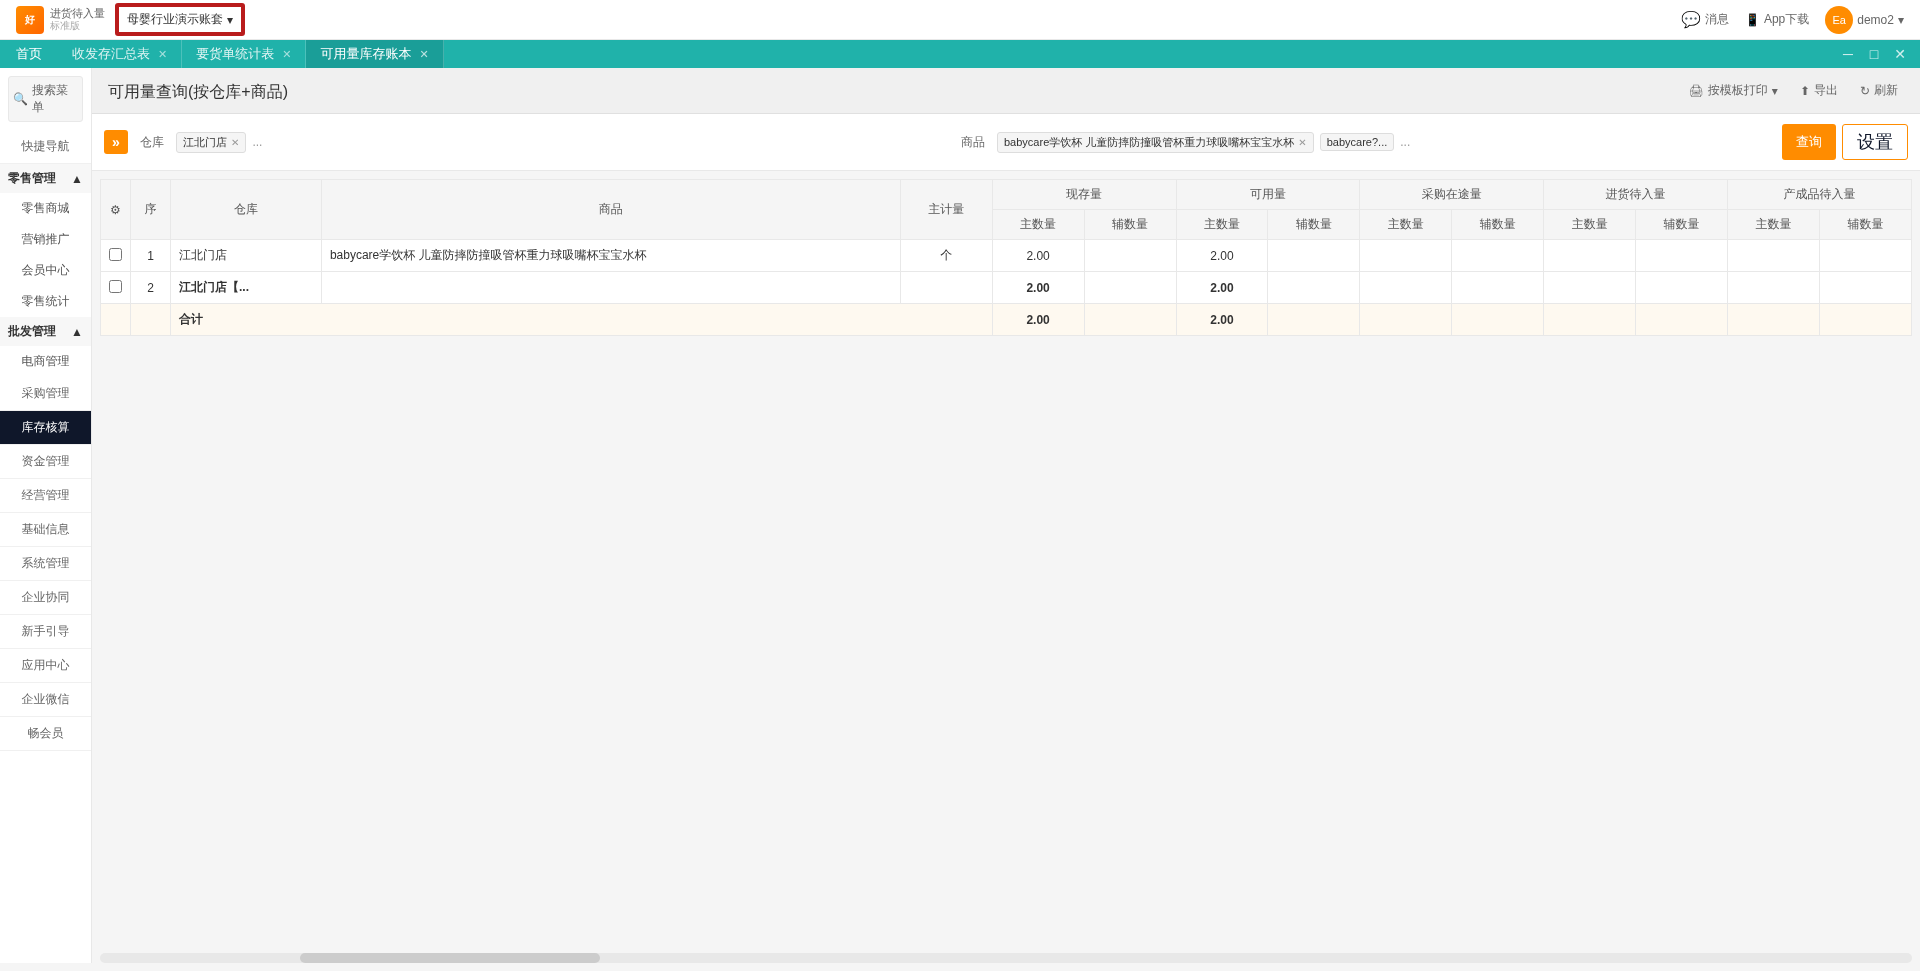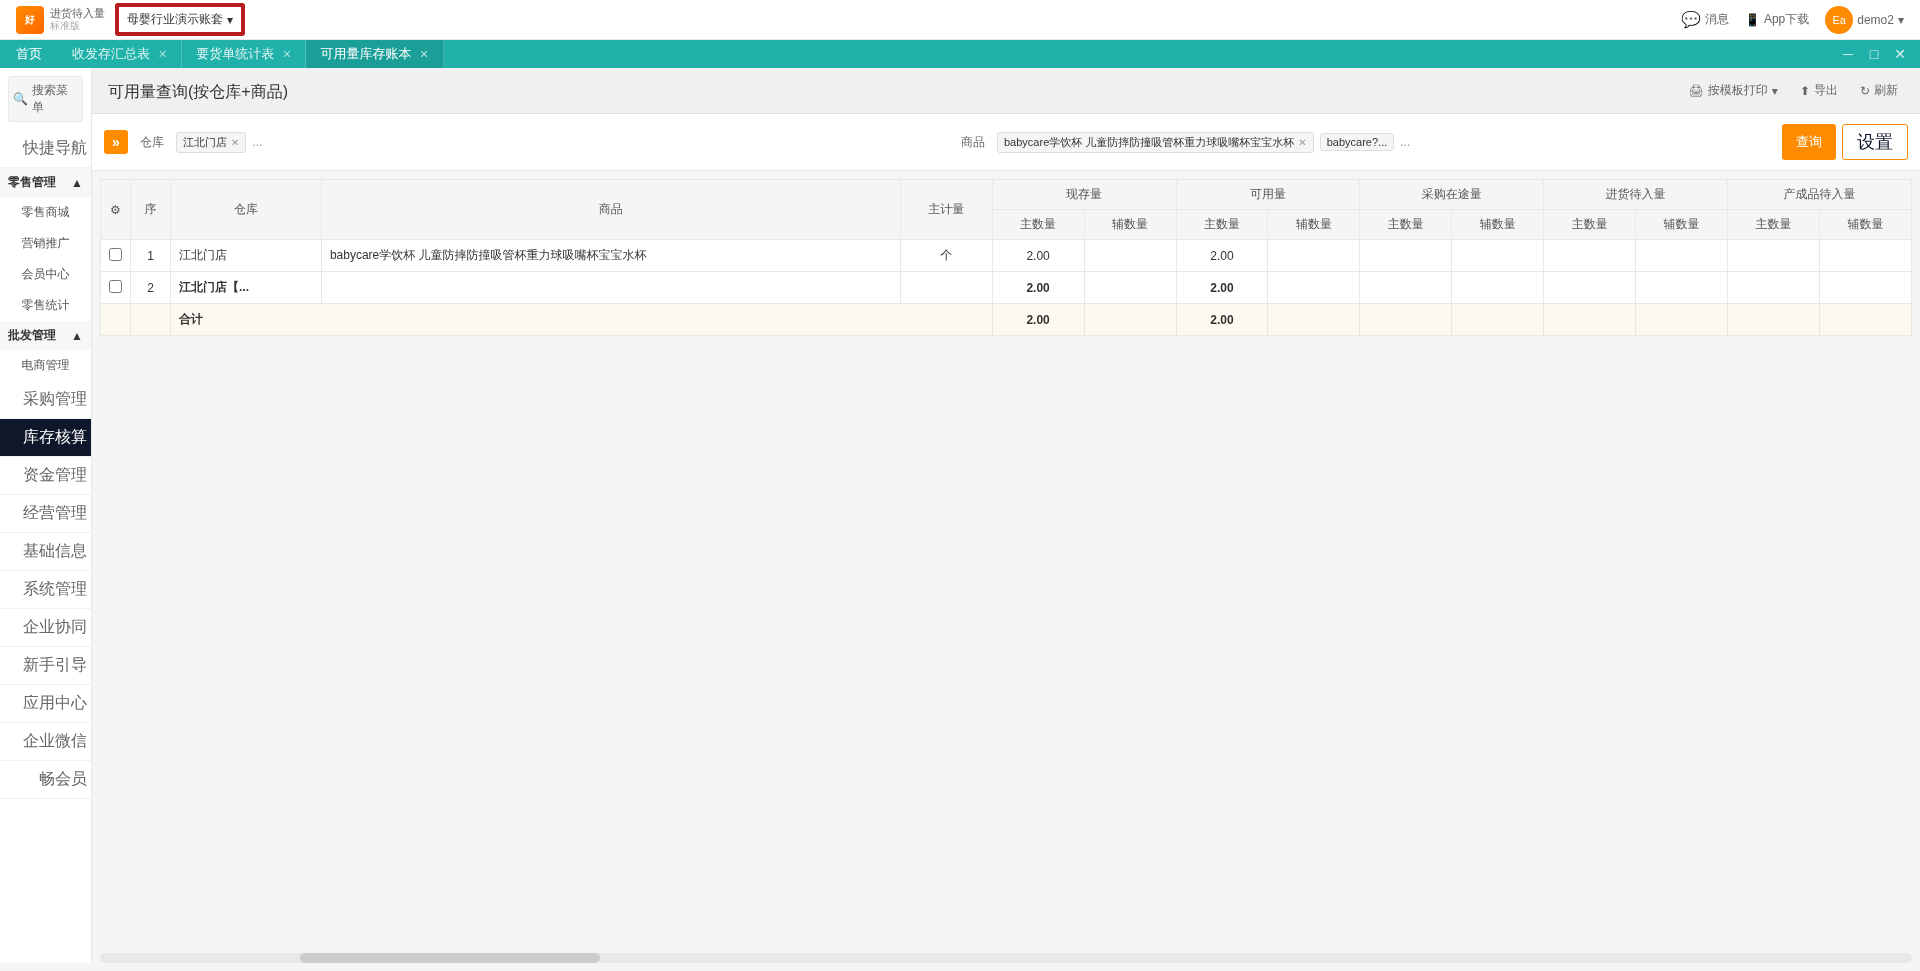--- a/index.html
+++ b/index.html
@@ -165,26 +165,26 @@
       font-size: 12px;
       color: #666;
       cursor: pointer;
       display: flex;
       align-items: center;
       gap: 4px;
       justify-content: center;
     }
     .sidebar-nav-item {
       padding: 8px 4px;
-      font-size: 16px;
+      font-size: 12px;
       color: #666;
       cursor: pointer;
       display: flex;
       align-items: center;
-      justify-content: flex-end;
+      justify-content: center;
       text-align: center;
       border-bottom: 1px solid #f0f0f0;
     }
     .sidebar-section {
       background: #f7f7f7;
       padding: 6px 8px;
       font-size: 12px;
       color: #333;
       font-weight: bold;
       display: flex;

